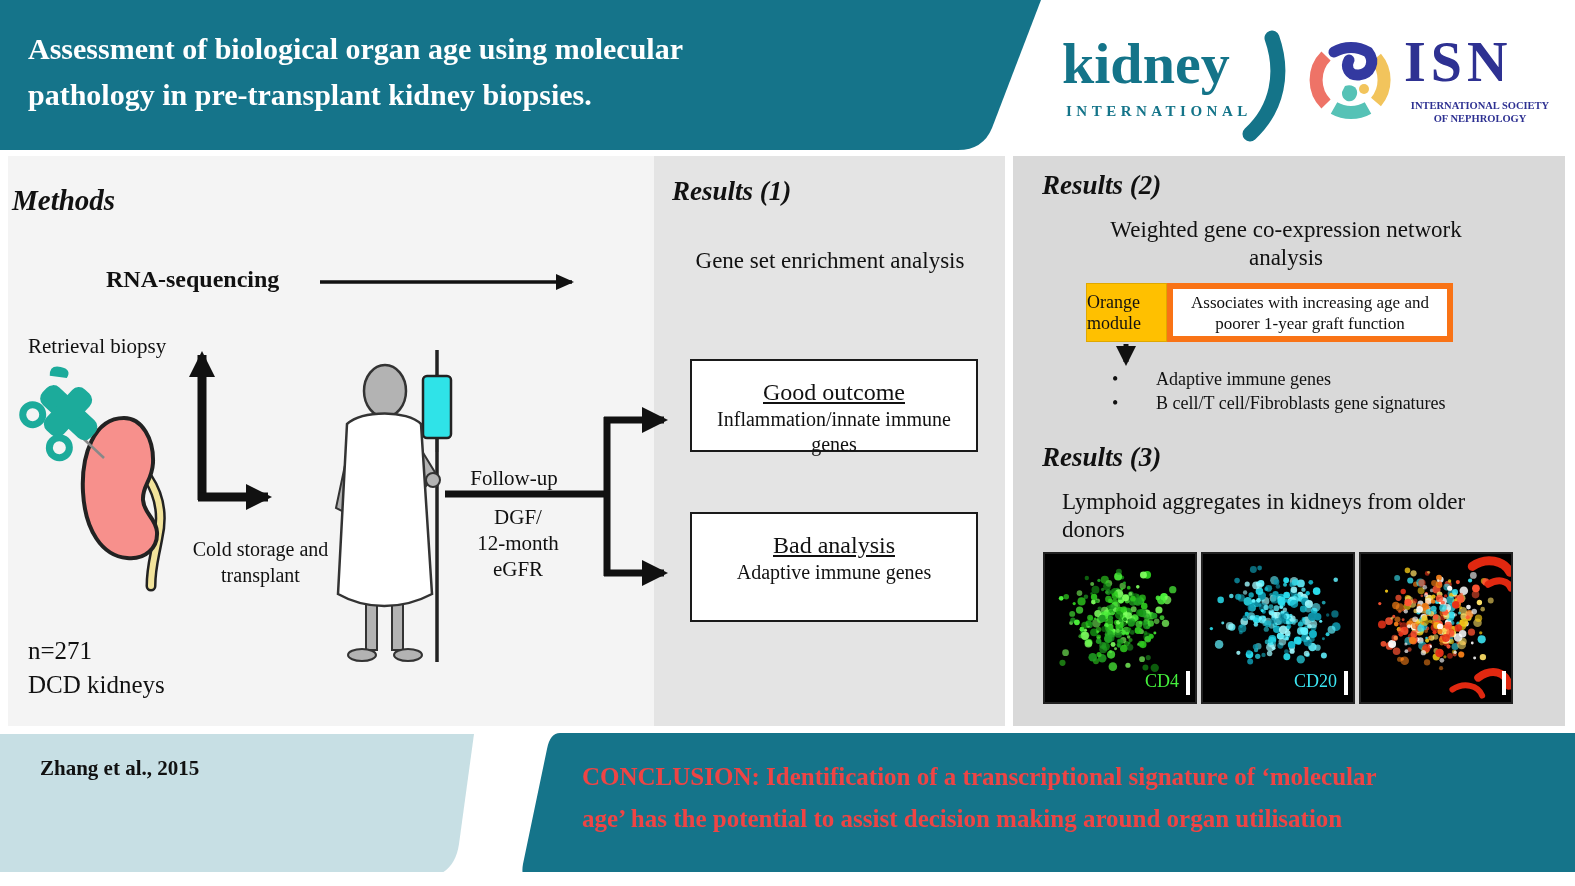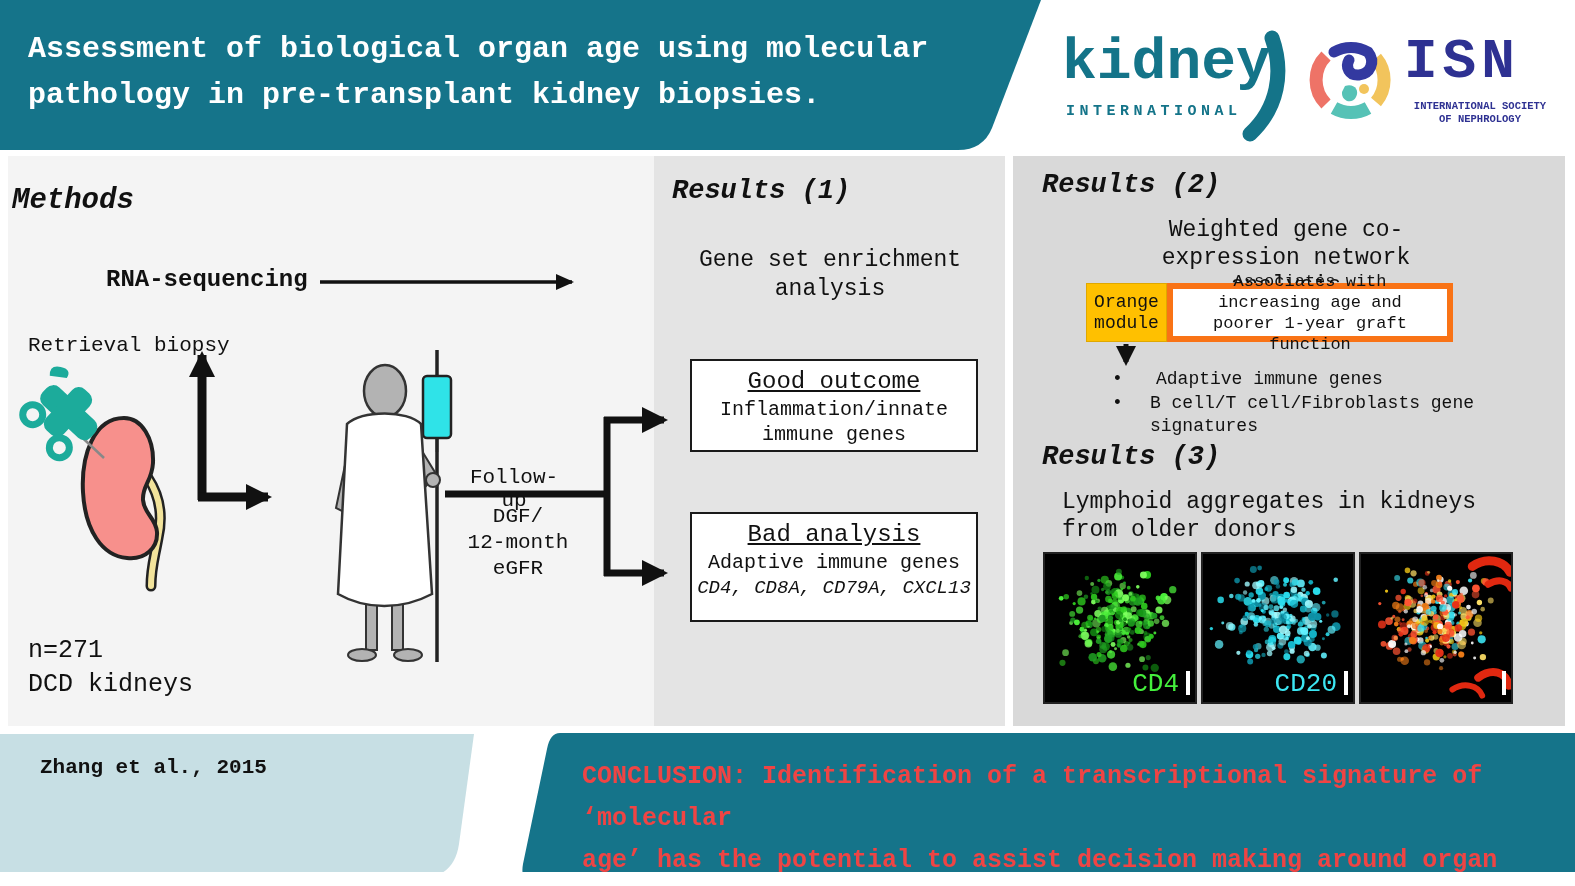--- a/index.html
+++ b/index.html
@@ -1,17 +1,17 @@
 <!DOCTYPE html>
 <html><head>
 <meta charset="utf-8">
 <style>
   html,body{margin:0;padding:0;background:#ffffff;}
   .abstract{position:relative;width:1575px;height:872px;background:#ffffff;overflow:hidden;
-    font-family:Liberation Mono, monospace;color:#111;}
+    font-family:Liberation Serif, serif;color:#111;}
   .abs{position:absolute;}
   svg.layer{position:absolute;left:0;top:0;pointer-events:none;}
   
   .banner-title{left:28px;top:26px;width:960px;color:#fff;font-size:30px;font-weight:700;
     line-height:46px;z-index:3;}
   
   .j-word{left:1062px;top:30px;color:#147489;font-size:58px;font-weight:700;letter-spacing:0px;z-index:3;}
   .j-sub{left:1066px;top:103px;color:#147489;font-size:15px;font-weight:700;letter-spacing:4.5px;z-index:3;}
   .isn-acronym{left:1404px;top:30px;color:#2e3192;font-size:56px;font-weight:700;letter-spacing:5px;z-index:3;}
   .isn-sub{left:1400px;top:100px;width:160px;color:#2e3192;font-size:10.5px;font-weight:700;
@@ -28,45 +28,45 @@
   .m-retrieval{left:28px;top:334px;font-size:21px;z-index:3;}
   .m-cold{left:168px;top:536px;width:185px;text-align:center;font-size:20px;line-height:26px;z-index:3;}
   .m-followup{left:458px;top:458px;width:112px;text-align:center;font-size:21px;z-index:3;margin-top:8px;}
   .m-outcome{left:452px;top:504px;width:132px;text-align:center;font-size:21px;line-height:26px;
     white-space:pre-line;z-index:3;}
   .m-sample{left:28px;top:634px;font-size:25px;line-height:34px;white-space:pre-line;z-index:3;}
   
   .r1-heading{left:672px;top:176px;}
   .r1-sub{left:690px;top:246px;width:280px;text-align:center;font-size:23px;line-height:29px;z-index:3;}
   .outcome-box{left:690px;width:288px;background:#fff;border:2px solid #1a1a1a;text-align:center;
-    z-index:3;padding-top:6px;box-sizing:border-box;}
+    z-index:3;padding-top:16px;box-sizing:border-box;}
   .good-box{top:359px;height:93px;}
   .bad-box{top:512px;height:110px;}
   .ob-title{font-size:24px;text-decoration:underline;line-height:30px;}
   .ob-body{font-size:20px;line-height:25px;}
   .ob-genes{font-size:19px;font-style:italic;line-height:26px;}
   
   .r2-heading{left:1042px;top:170px;}
   .r2-sub{left:1102px;top:216px;width:368px;text-align:center;font-size:23px;line-height:28px;z-index:3;}
   .orange-box{left:1086px;top:283px;width:81px;height:59px;background:#ffc000;border:1px solid #e0a800;
-    z-index:3;display:flex;align-items:center;justify-content:center;text-align:center;
+    z-index:3;display:flex;align-items:center;justify-content:center;text-align:left;
     font-size:18px;line-height:21px;box-sizing:border-box;}
   .assoc-box{left:1167px;top:283px;width:286px;height:59px;background:#fff;border:6px solid #f97316;
     z-index:3;display:flex;align-items:center;justify-content:center;text-align:center;
     font-size:17px;line-height:21px;box-sizing:border-box;padding:2px 10px;}
   .bullet-row{left:1112px;width:420px;display:flex;z-index:3;font-size:18px;line-height:23px;}
   .bullet-row .dot{width:44px;text-align:left;}
   .b1{top:368px;} .b2{top:392px;}
   
   .r3-heading{left:1042px;top:442px;}
   .r3-sub{left:1062px;top:488px;width:432px;text-align:left;font-size:23px;line-height:28px;z-index:3;}
   .micro-strip{left:1043px;top:552px;width:470px;height:152px;display:flex;gap:4px;z-index:3;}
   .micro{position:relative;width:154px;height:152px;background:#000;border:2px solid #222;
     box-sizing:border-box;overflow:hidden;}
-  .micro-label{position:absolute;right:16px;bottom:3px;font-size:26px;font-weight:400;z-index:2;margin-top:28px;}
+  .micro-label{position:absolute;right:16px;bottom:10px;font-size:18px;font-weight:400;z-index:2;margin-top:28px;}
   .scalebar{position:absolute;right:5px;bottom:7px;width:4px;height:24px;background:#fff;z-index:2;}
   
   .citation{left:40px;top:756px;font-size:21px;font-weight:700;z-index:3;}
   .conclusion{left:582px;top:756px;width:950px;color:#ef4444;font-size:25px;font-weight:700;
     line-height:42px;z-index:3;}
 </style>
 </head>
 <body>
 
 <div class="abstract">
@@ -162,37 +162,37 @@
   </svg>
   <div class="abs isn-acronym">ISN</div>
   <div class="abs isn-sub">
     <div>INTERNATIONAL SOCIETY</div>
     <div>OF NEPHROLOGY</div>
   </div>
 
   <div class="abs heading m-heading">Methods</div>
   <div class="abs m-rna">RNA-sequencing</div>
   <div class="abs m-retrieval">Retrieval biopsy</div>
+  <div class="abs m-cold">Cold storage and transplant</div>
   <div class="abs m-followup">Follow-up</div>
   <div class="abs m-outcome">DGF/
 12-month
 eGFR</div>
   <div class="abs m-sample">n=271
 DCD kidneys</div>
 
   <div class="abs heading r1-heading">Results (1)</div>
   <div class="abs r1-sub">Gene set enrichment analysis</div>
   <div class="abs outcome-box good-box">
     <div class="ob-title">Good outcome</div>
     <div class="ob-body">Inflammation/innate immune genes</div>
   </div>
   <div class="abs outcome-box bad-box">
     <div class="ob-title">Bad analysis</div>
     <div class="ob-body">Adaptive immune genes</div>
-    <div class="ob-genes">CD4, CD8A, CD79A, CXCL13</div>
   </div>
 
   <div class="abs heading r2-heading">Results (2)</div>
   <div class="abs r2-sub">Weighted gene co-expression network analysis</div>
   <div class="abs orange-box">Orange module</div>
   <div class="abs assoc-box">Associates with increasing age and poorer 1-year graft function</div>
   <div class="abs bullet-row b1">
     <span class="dot">•</span>
     <span>Adaptive immune genes</span>
   </div>

